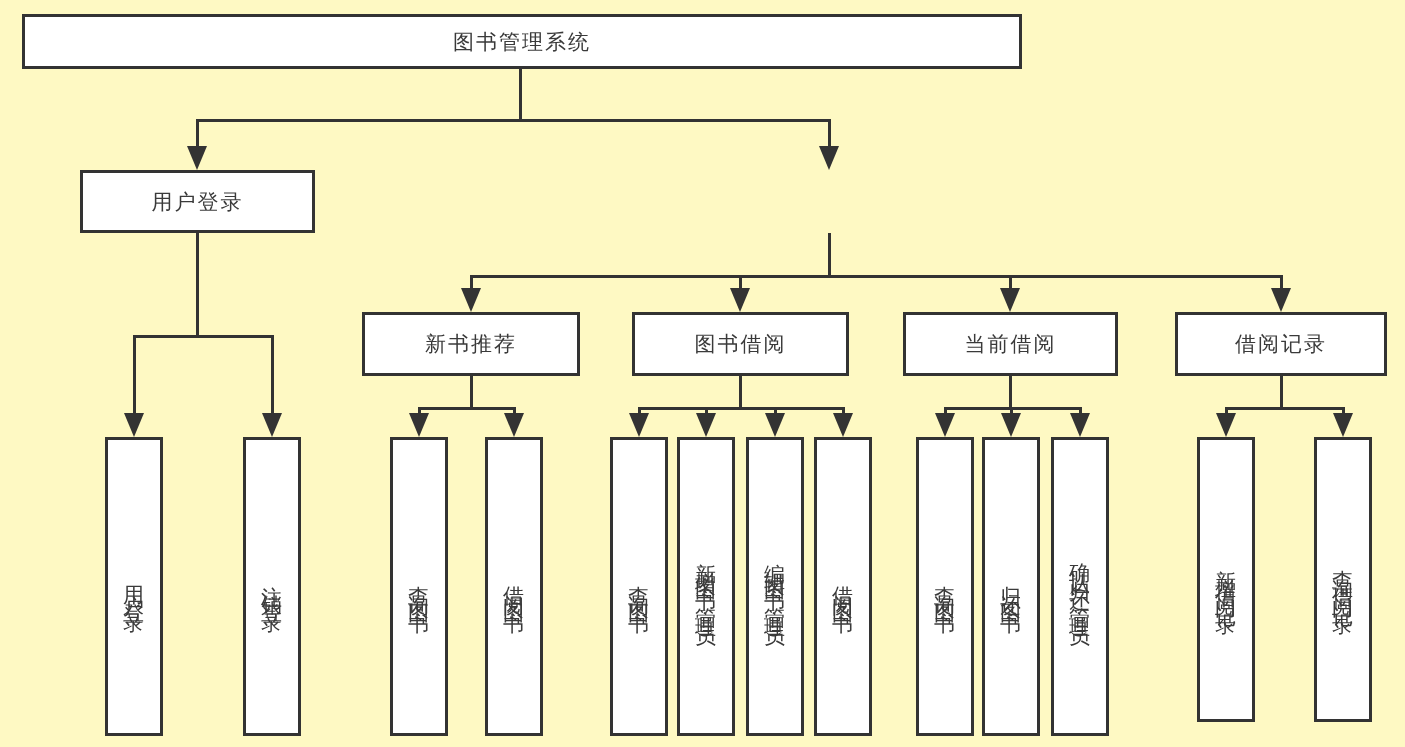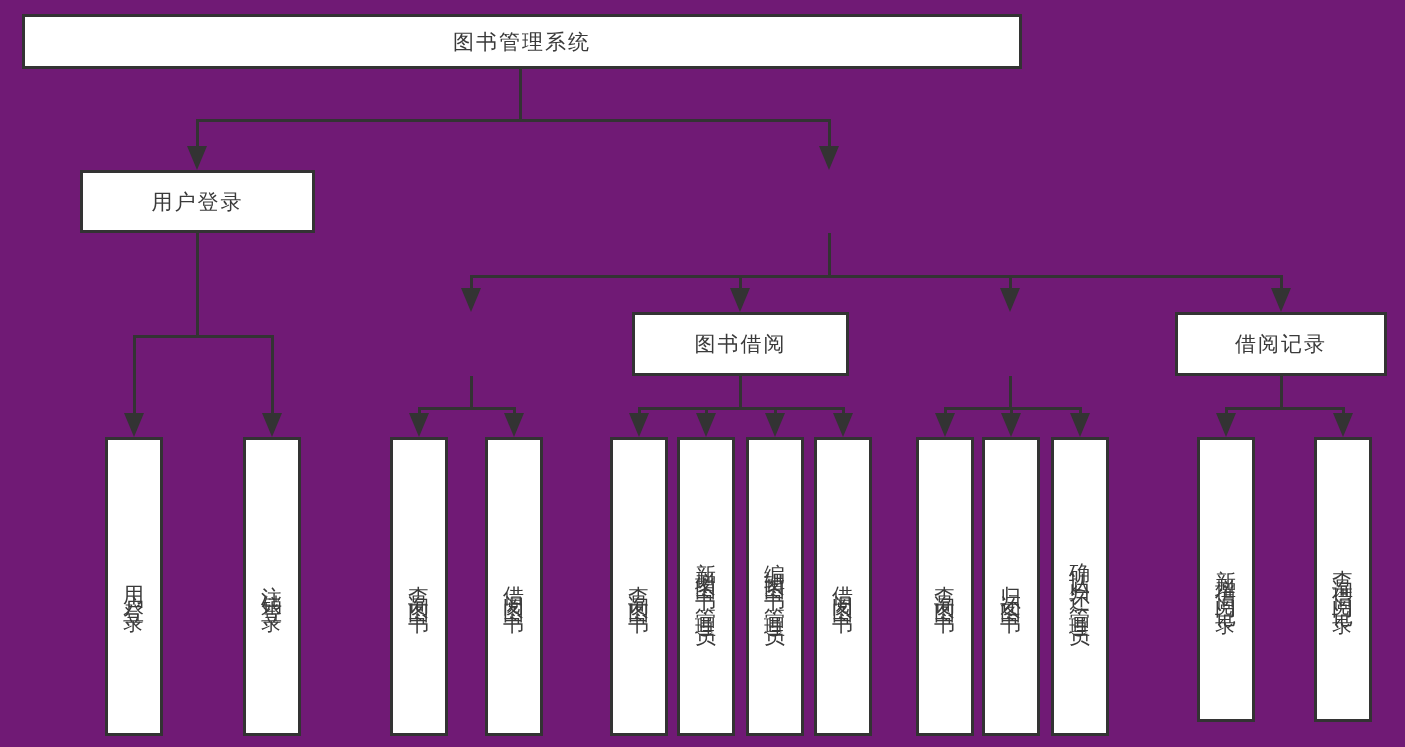--- a/index.html
+++ b/index.html
@@ -1,19 +1,19 @@
 <!DOCTYPE html>
 <html><head>
 <meta charset="utf-8">
 <style>
   html,body { margin:0; padding:0; background:#ffffff; }
   .canvas {
     position:relative;
     width:1405px; height:747px;
-    background:#701a75;
+    background:#fef9c3;
     overflow:hidden;
     font-family:"Liberation Sans", sans-serif;
   }
   .node {
     position:absolute;
     box-sizing:border-box;
     border:3px solid #333333;
     background:#ffffff;
     display:flex;
     align-items:center;
@@ -58,22 +58,28 @@
 <div class="canvas">
 
   <div class="node h-node" style="left:22px; top:14px; width:1000px; height:55px;">
     <span>图书管理系统</span>
   </div>
 
   <div class="node h-node" style="left:80px; top:170px; width:235px; height:63px;">
     <span>用户登录</span>
   </div>
 
+  <div class="node h-node" style="left:362px; top:312px; width:218px; height:64px;">
+    <span>新书推荐</span>
+  </div>
   <div class="node h-node" style="left:632px; top:312px; width:217px; height:64px;">
     <span>图书借阅</span>
+  </div>
+  <div class="node h-node" style="left:903px; top:312px; width:215px; height:64px;">
+    <span>当前借阅</span>
   </div>
   <div class="node h-node" style="left:1175px; top:312px; width:212px; height:64px;">
     <span>借阅记录</span>
   </div>
 
   <div class="node leaf" style="left:105px; top:437px; width:58px; height:299px;">用户登录</div>
   <div class="node leaf" style="left:243px; top:437px; width:58px; height:299px;">注销登录</div>
 
   <div class="node leaf" style="left:390px; top:437px; width:58px; height:299px;">查询图书</div>
   <div class="node leaf" style="left:485px; top:437px; width:58px; height:299px;">借阅图书</div>

